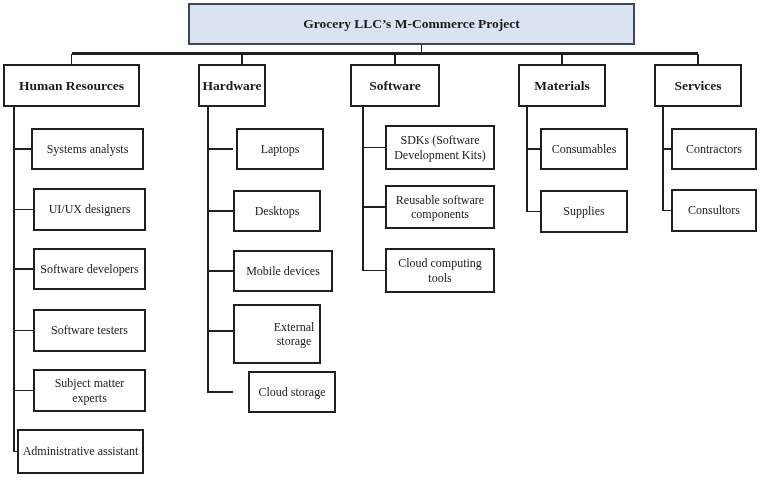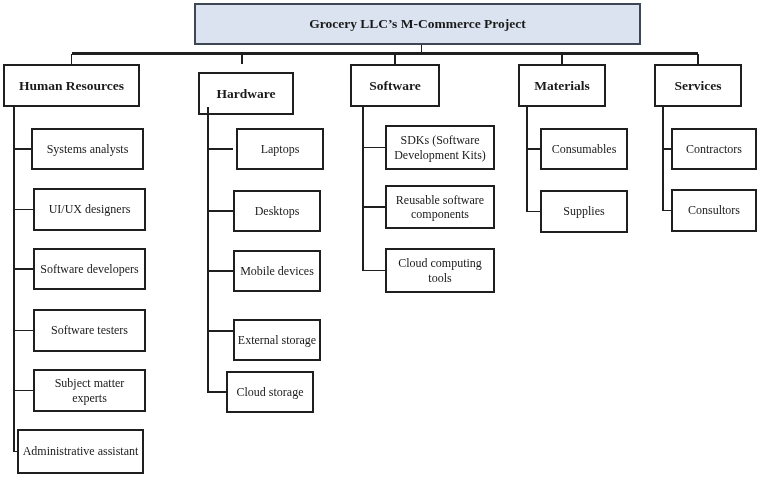--- a/index.html
+++ b/index.html
@@ -7,21 +7,21 @@
     position:relative;width:768px;height:484px;background:#ffffff;
     font-family:"Liberation Serif","DejaVu Serif",serif;color:#1a1a1a;
     overflow:hidden;
   }
   .box{
     position:absolute;box-sizing:border-box;background:#ffffff;
     border:2px solid #1f1f1f;display:flex;align-items:center;justify-content:center;
     text-align:center;
   }
   .title-box{
-    left:194px;top:3px;width:447px;height:42px;
+    left:188px;top:3px;width:447px;height:42px;
     background:#dbe3f1;border:2px solid #3f4757;
     flex-direction:column;font-weight:bold;font-size:13.5px;line-height:18px;
   }
   .cat-box{font-weight:bold;font-size:13.5px;}
   .item-box{font-size:12px;line-height:14.5px;padding:1px 2px;}
   .line{position:absolute;background:#1f1f1f;}
 </style>
 </head>
 <body>
 
@@ -54,42 +54,42 @@
     </div>
     <div class="line" style="left: 13px; top: 389.7px; width: 20px; height: 1.6px; background: rgb(31, 31, 31);"></div>
     <div class="box item-box" style="left: 33px; top: 369px; width: 113px; height: 43px;">
       <span>Subject matter experts</span>
     </div>
     <div class="line" style="left: 13px; top: 450.7px; width: 20px; height: 1.6px; background: rgb(31, 31, 31);"></div>
     <div class="box item-box" style="left: 17px; top: 429px; width: 127px; height: 45px; justify-content: center;">
       <span>Administrative assistant</span>
     </div>
     <div class="line" style="left: 241.2px; top: 54px; width: 1.6px; height: 10px; background: rgb(31, 31, 31);"></div>
-    <div class="box cat-box" style="left: 198px; top: 72px; width: 96px; height: 43px;">
+    <div class="box cat-box" style="left: 198px; top: 64px; width: 68px; height: 43px;">
       <span>Hardware</span>
     </div>
     <div class="line" style="left: 207px; top: 107px; width: 1.6px; height: 285.8px; background: rgb(31, 31, 31);"></div>
     <div class="line" style="left: 207px; top: 148.2px; width: 26px; height: 1.6px; background: rgb(31, 31, 31);"></div>
     <div class="box item-box" style="left: 236px; top: 128px; width: 88px; height: 42px;">
       <span>Laptops</span>
     </div>
     <div class="line" style="left: 207px; top: 210.2px; width: 26px; height: 1.6px; background: rgb(31, 31, 31);"></div>
     <div class="box item-box" style="left: 233px; top: 190px; width: 88px; height: 42px;">
       <span>Desktops</span>
     </div>
     <div class="line" style="left: 207px; top: 270.2px; width: 26px; height: 1.6px; background: rgb(31, 31, 31);"></div>
-    <div class="box item-box" style="left: 233px; top: 250px; width: 88px; height: 42px;">
+    <div class="box item-box" style="left: 233px; top: 250px; width: 100px; height: 42px;">
       <span>Mobile devices</span>
     </div>
     <div class="line" style="left: 207px; top: 330.2px; width: 26px; height: 1.6px; background: rgb(31, 31, 31);"></div>
-    <div class="box item-box" style="left: 233px; top: 319px; width: 88px; height: 42px;">
+    <div class="box item-box" style="left: 233px; top: 304px; width: 88px; height: 60px; padding-left: 36px;">
       <span>External storage</span>
     </div>
     <div class="line" style="left: 207px; top: 391.2px; width: 26px; height: 1.6px; background: rgb(31, 31, 31);"></div>
-    <div class="box item-box" style="left: 226px; top: 371px; width: 88px; height: 42px;">
+    <div class="box item-box" style="left: 248px; top: 371px; width: 88px; height: 42px;">
       <span>Cloud storage</span>
     </div>
     <div class="line" style="left: 394.2px; top: 54px; width: 1.6px; height: 10px; background: rgb(31, 31, 31);"></div>
     <div class="box cat-box" style="left: 350px; top: 64px; width: 90px; height: 43px;">
       <span>Software</span>
     </div>
     <div class="line" style="left: 362px; top: 107px; width: 1.6px; height: 164.3px; background: rgb(31, 31, 31);"></div>
     <div class="line" style="left: 362px; top: 146.7px; width: 23px; height: 1.6px; background: rgb(31, 31, 31);"></div>
     <div class="box item-box" style="left: 385px; top: 125px; width: 110px; height: 45px;">
       <span>SDKs (Software Development Kits)</span>

